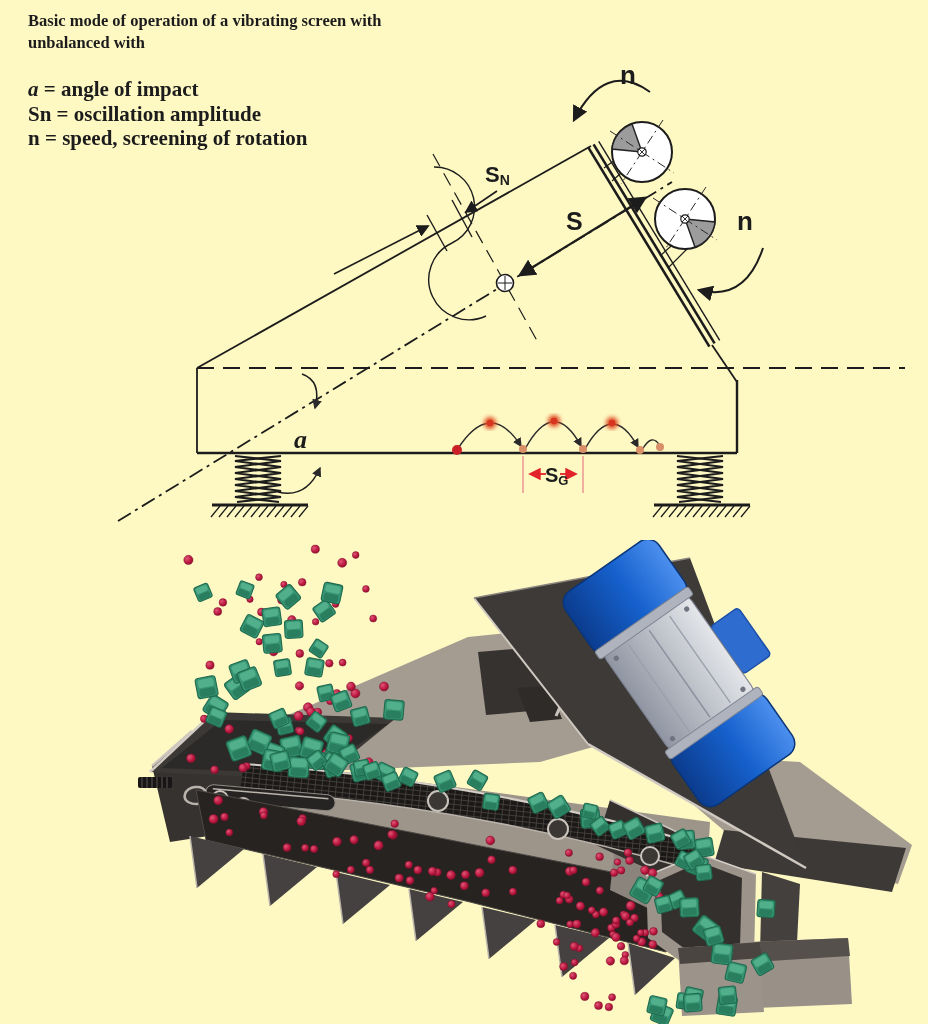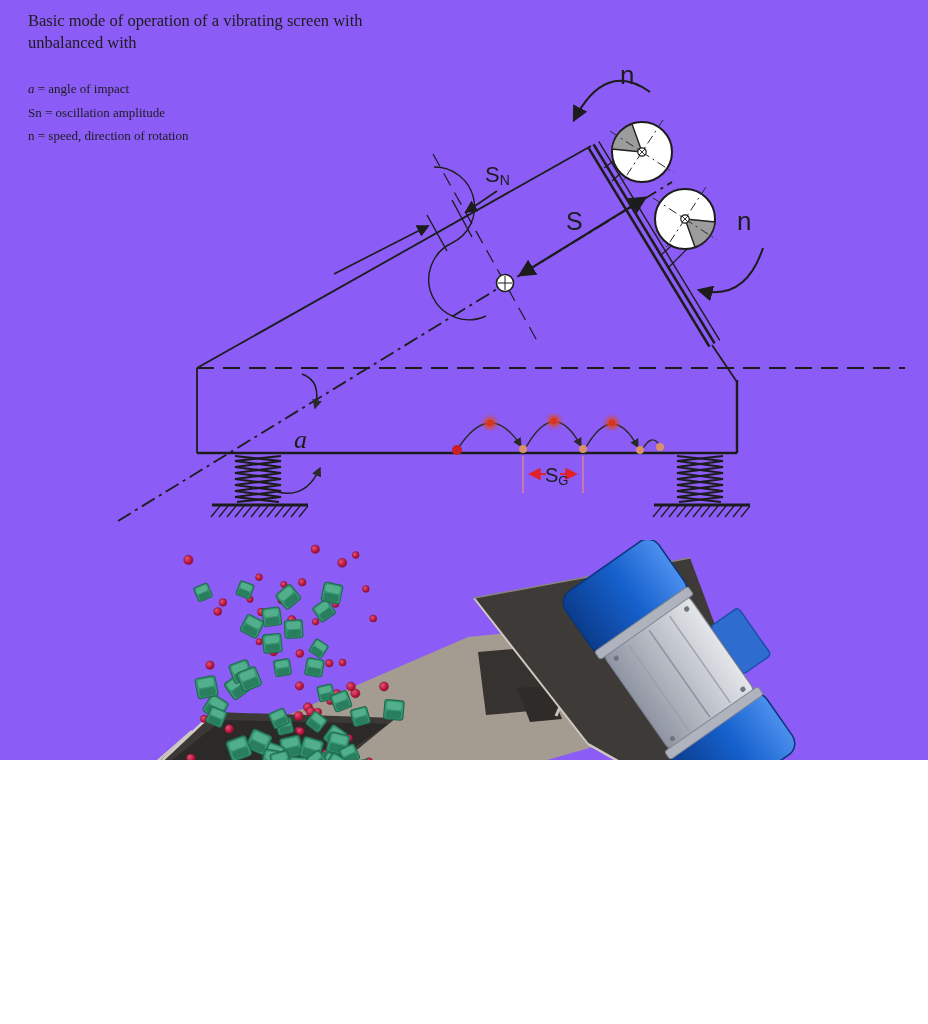--- a/index.html
+++ b/index.html
@@ -1,20 +1,20 @@
 <!DOCTYPE html>
 <html><head>
 <meta charset="utf-8">
 <style>
   html,body{margin:0;padding:0;background:#ffffff;}
-  .page{position:relative;width:928px;height:760px;background:#8b5cf6;overflow:hidden;
-        font-family:"Liberation Serif", serif;color:#1c1c1c;}
+  .page{position:relative;width:928px;height:1024px;background:#fef9c3;overflow:hidden;
+        font-family:"Liberation Serif", serif;color:#1c1c1c;font-weight:bold;}
   .caption{position:absolute;top:10px;left:28px;width:420px;}
   .caption .title{font-size:16.5px;line-height:22px;}
-  .legend{margin-top:24px;font-size:13px;line-height:22.5px;}
+  .legend{margin-top:24px;font-size:21px;line-height:22.5px;}
   .legend .sym{font-style:normal;}
   .legend .sym.it{font-style:italic;}
   .legend .sub{font-size:0.72em;}
   svg{position:absolute;left:0;display:block;}
   #diagram-svg{top:0;}
   #render-svg{top:540px;}
   text{font-family:"Liberation Sans", sans-serif;fill:#1c1c1c;}
   .serif-it{font-family:"Liberation Serif", serif;font-style:italic;}
 </style>
 </head>
@@ -23,21 +23,21 @@
 <div class="page">
 
   <div class="caption">
     <div class="title">
       <div>Basic mode of operation of a vibrating screen with</div>
       <div>unbalanced with</div>
     </div>
     <div class="legend">
       <div class="legend-line"><span class="sym it">a</span><span class="sub"></span> <span>= angle of impact</span></div>
       <div class="legend-line"><span class="sym">Sn</span><span class="sub"></span> <span>= oscillation amplitude</span></div>
-      <div class="legend-line"><span class="sym">n</span><span class="sub"></span> <span>= speed, direction of rotation</span></div>
+      <div class="legend-line"><span class="sym">n</span><span class="sub"></span> <span>= speed, screening of rotation</span></div>
     </div>
   </div>
 
   <svg id="diagram-svg" width="928" height="540" viewBox="0 0 928 540">
     <defs>
       <marker id="mB" viewBox="0 0 10 10" refX="8.5" refY="5" markerWidth="8" markerHeight="8" orient="auto-start-reverse">
         <path d="M0,0 L10,5 L0,10 Z" fill="#1c1c1c"></path>
       </marker>
       <marker id="mBs" viewBox="0 0 10 10" refX="8.5" refY="5" markerWidth="6.5" markerHeight="6.5" orient="auto-start-reverse">
         <path d="M0,0 L10,5 L0,10 Z" fill="#2a2a2a"></path>

